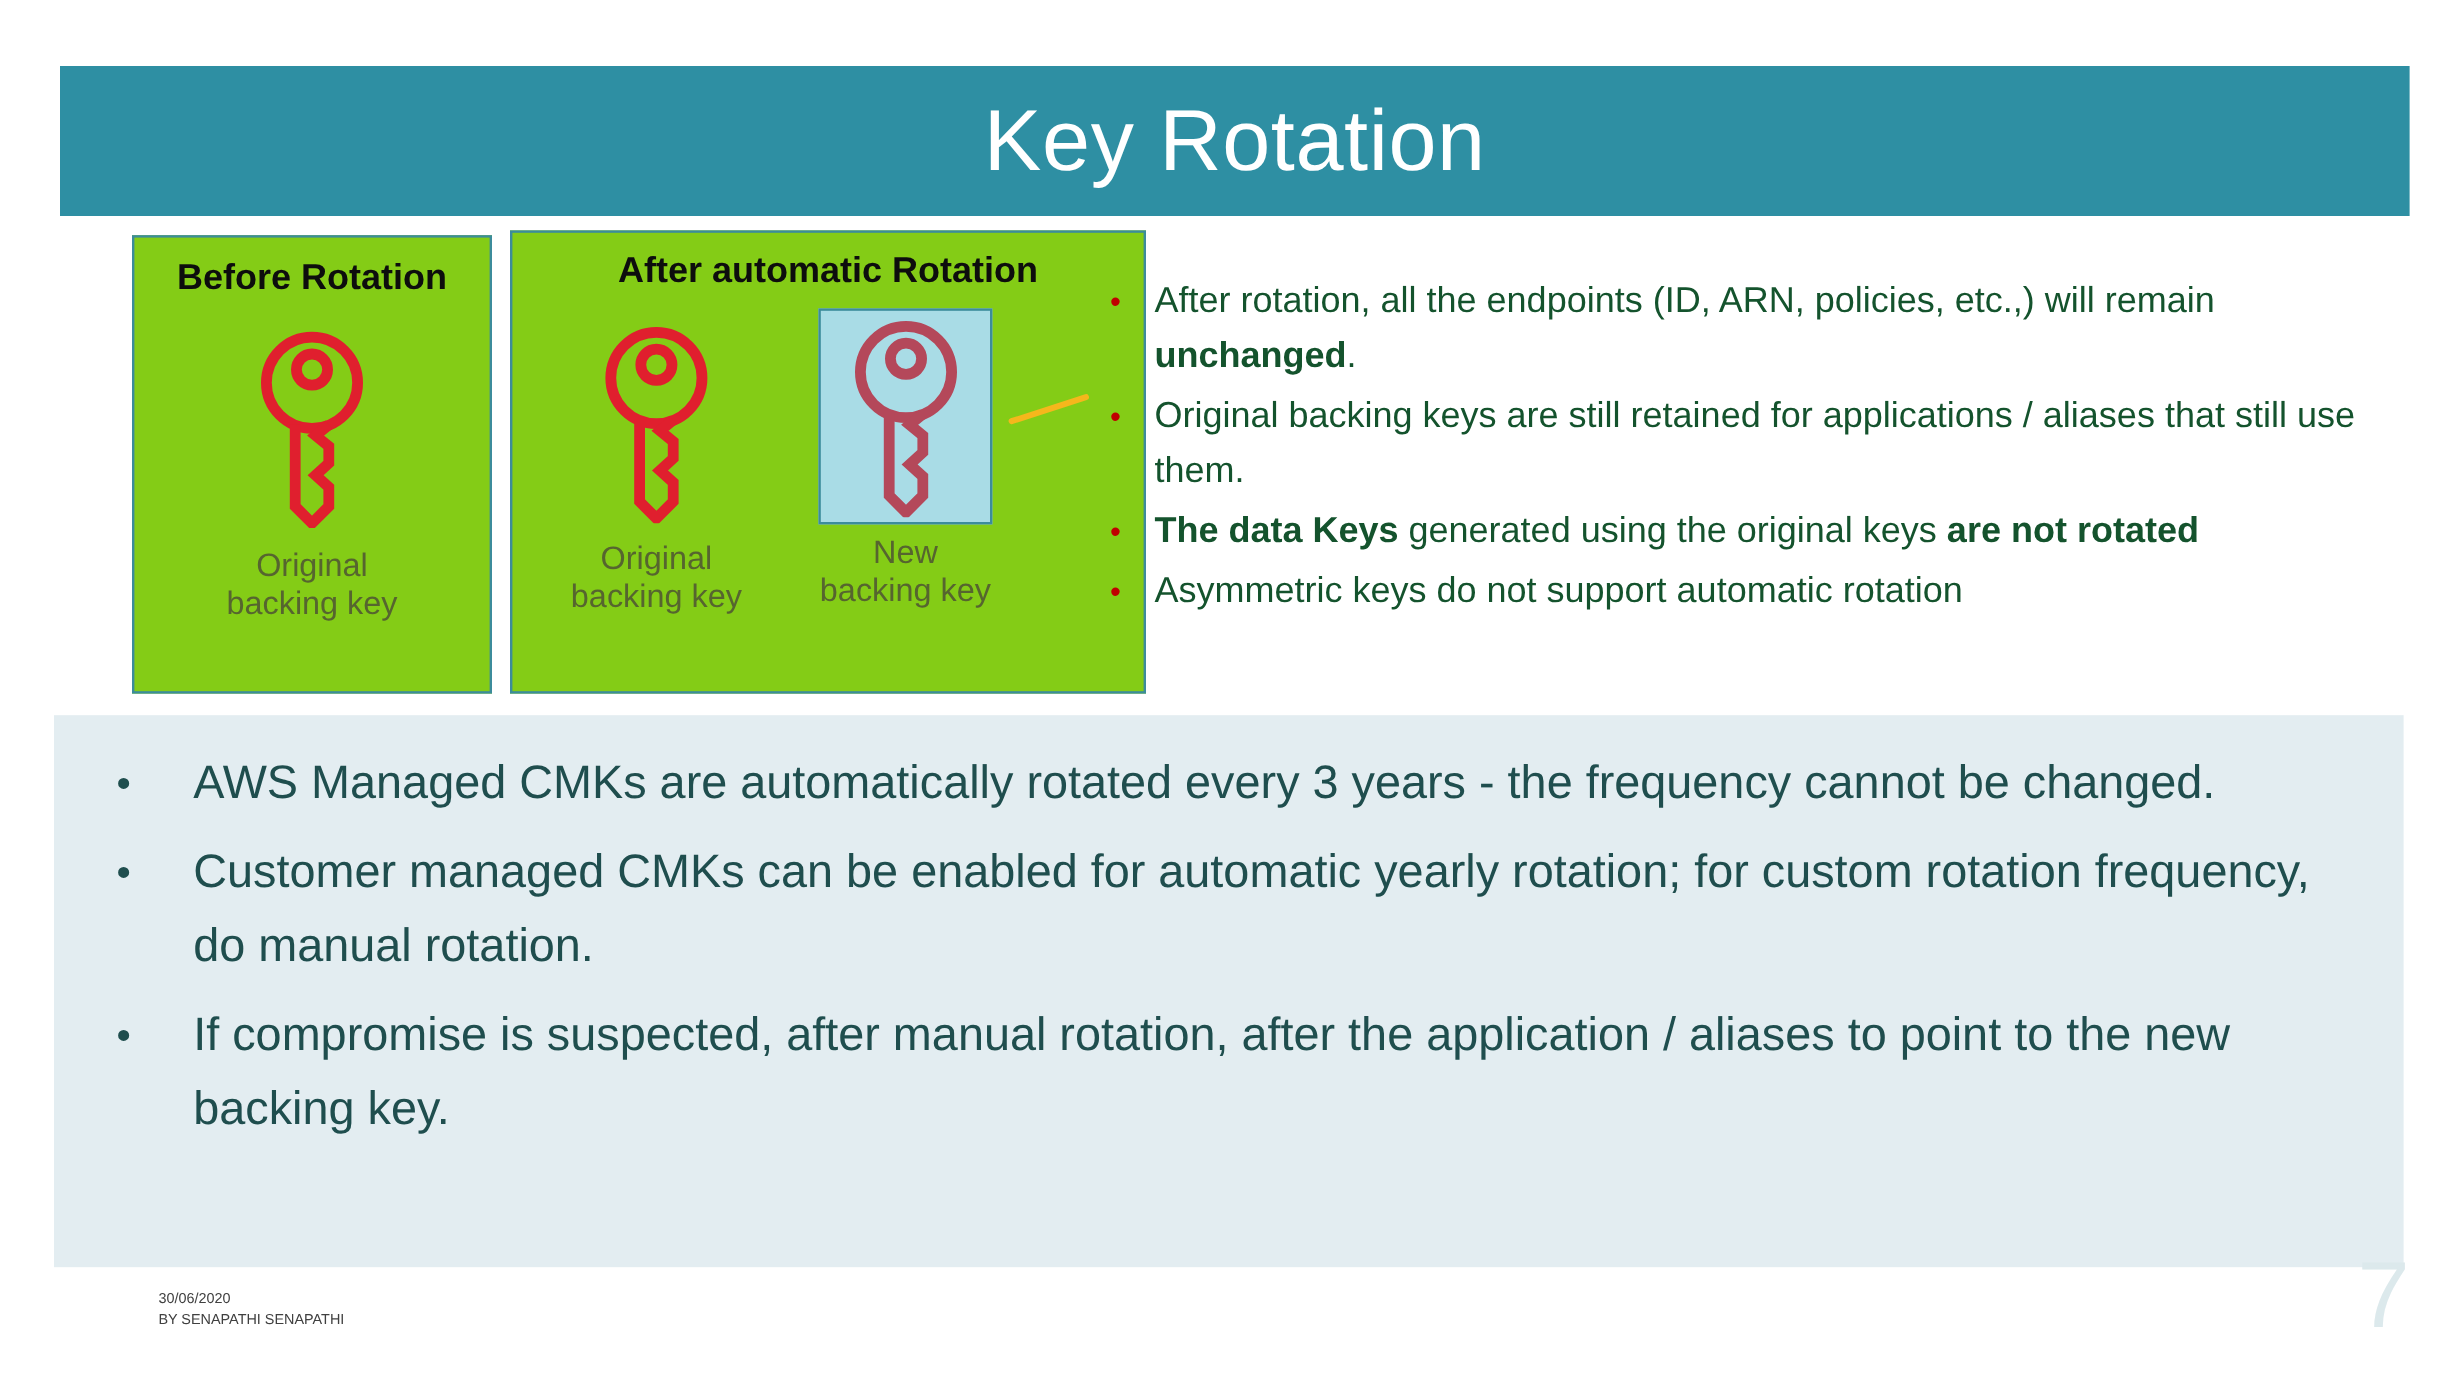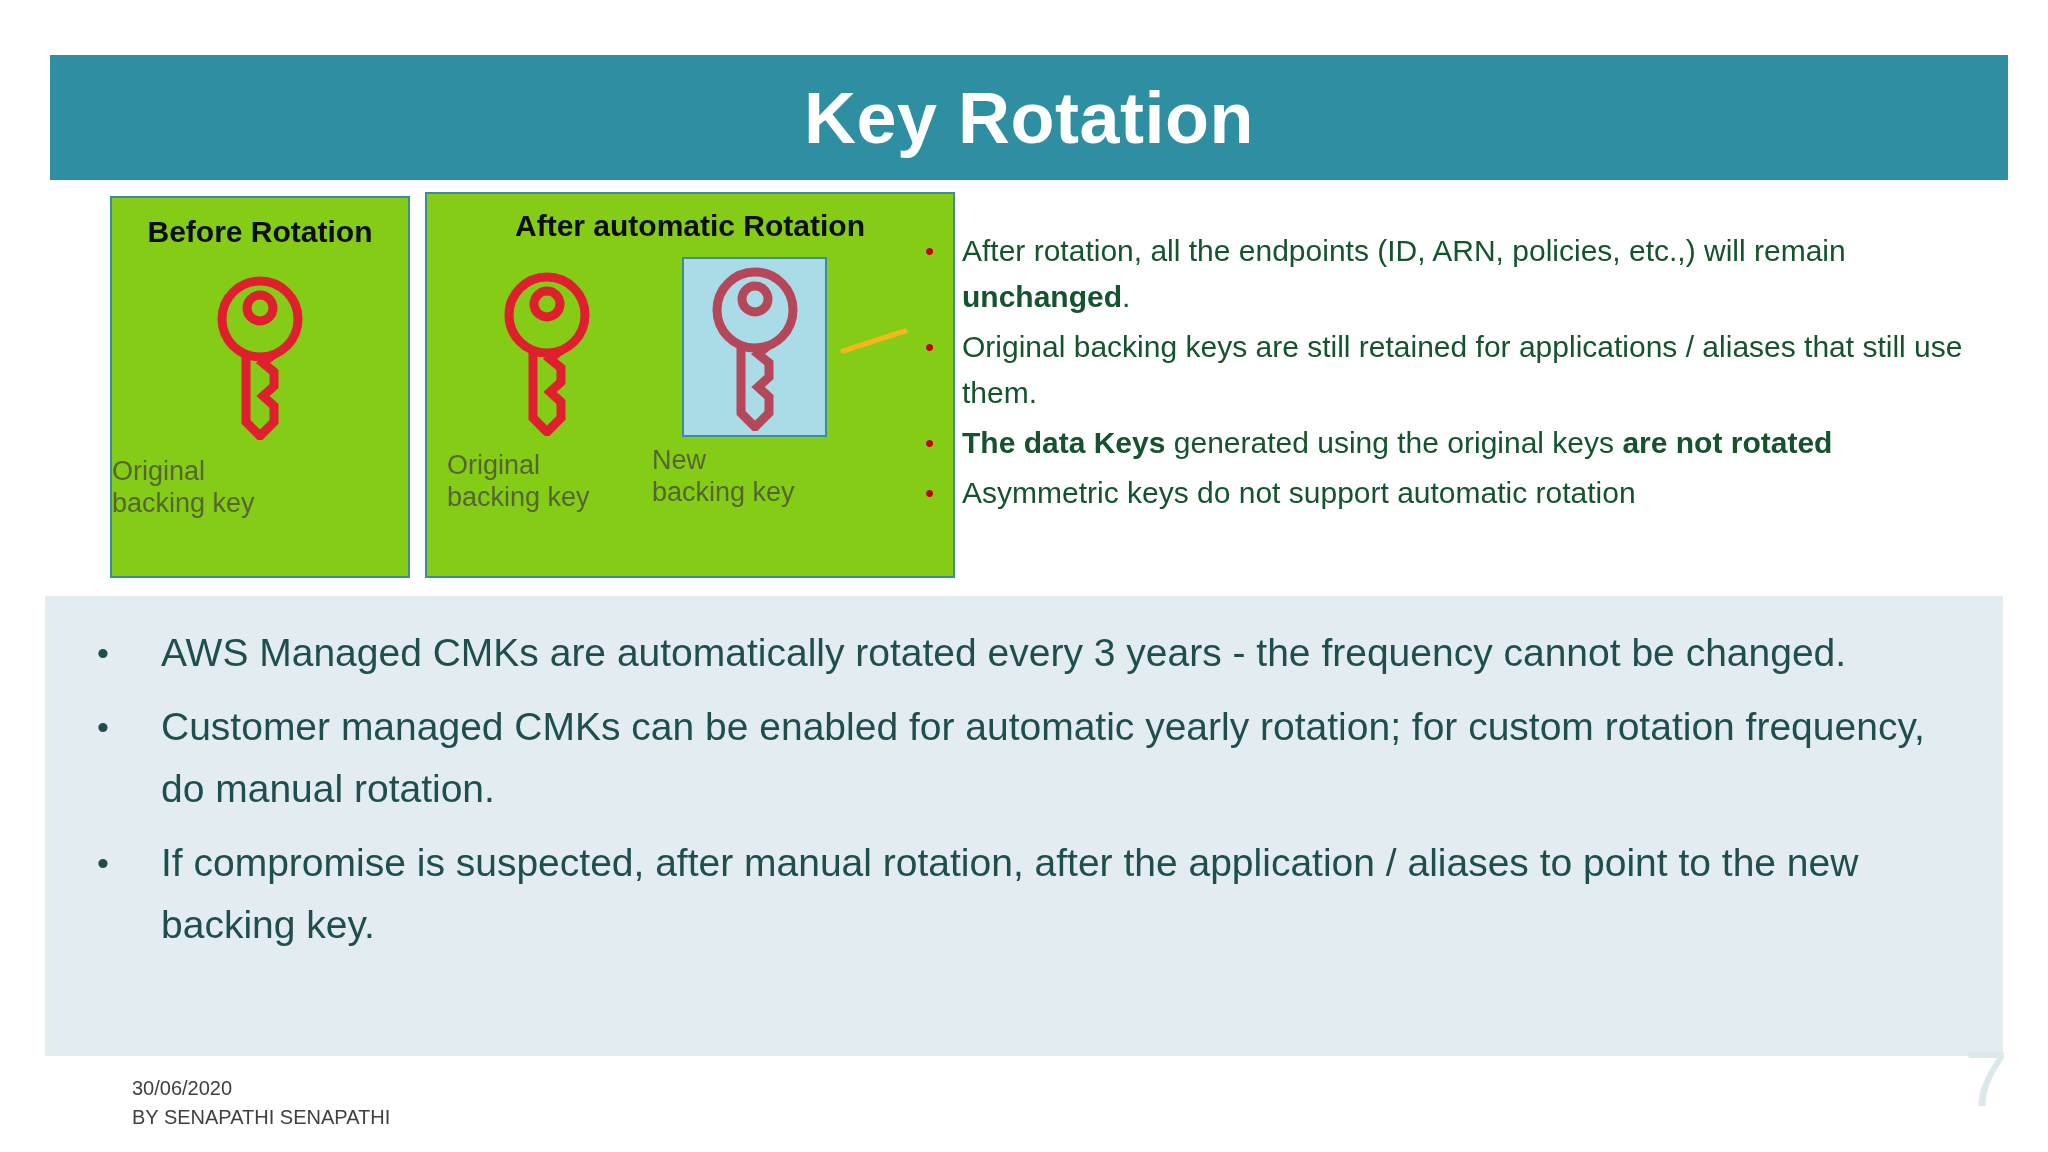--- a/index.html
+++ b/index.html
@@ -23,21 +23,21 @@
     width: 1958px;
     height: 125px;
     background: #2E8FA3;
     display: flex;
     align-items: center;
     justify-content: center;
   }
   #title-text {
     color: #ffffff;
     font-size: 72px;
-    font-weight: 700;
+    font-weight: 400;
     letter-spacing: 0.5px;
     line-height: 1;
     text-align: center;
     white-space: nowrap;
   }
 
   
   .panel {
     position: absolute;
     background: #84cc16;
@@ -64,20 +64,21 @@
     font-size: 30px;
     font-weight: bold;
     color: #0d0d0d;
     white-space: nowrap;
   }
   #panel-before .panel-heading { top: 17px; }
   #panel-after .panel-heading { top: 15px; }
 
   .key-group {
     position: absolute;
+    text-align: center;
   }
   #key-before   { left: 0;   right: 0; top: 68px; }
   #key-after-orig { left: 20px; top: 68px; width: 200px; }
   #key-after-new  { left: 225px; top: 63px; width: 205px; }
 
   .key-box {
     width: 145px;
     height: 180px;
     margin: 0 auto;
     display: flex;
@@ -173,21 +174,21 @@
     font-weight: 400;
     flex: 1;
   }
 
   
   #footer {
     position: absolute;
     left: 132px;
     top: 1074px;
     color: #404040;
-    font-size: 20px;
+    font-size: 12px;
     line-height: 1.45;
   }
   #page-number {
     position: absolute;
     right: 40px;
     top: 1040px;
     color: #DCE9EC;
     font-size: 78px;
     font-weight: 300;
     line-height: 1;

